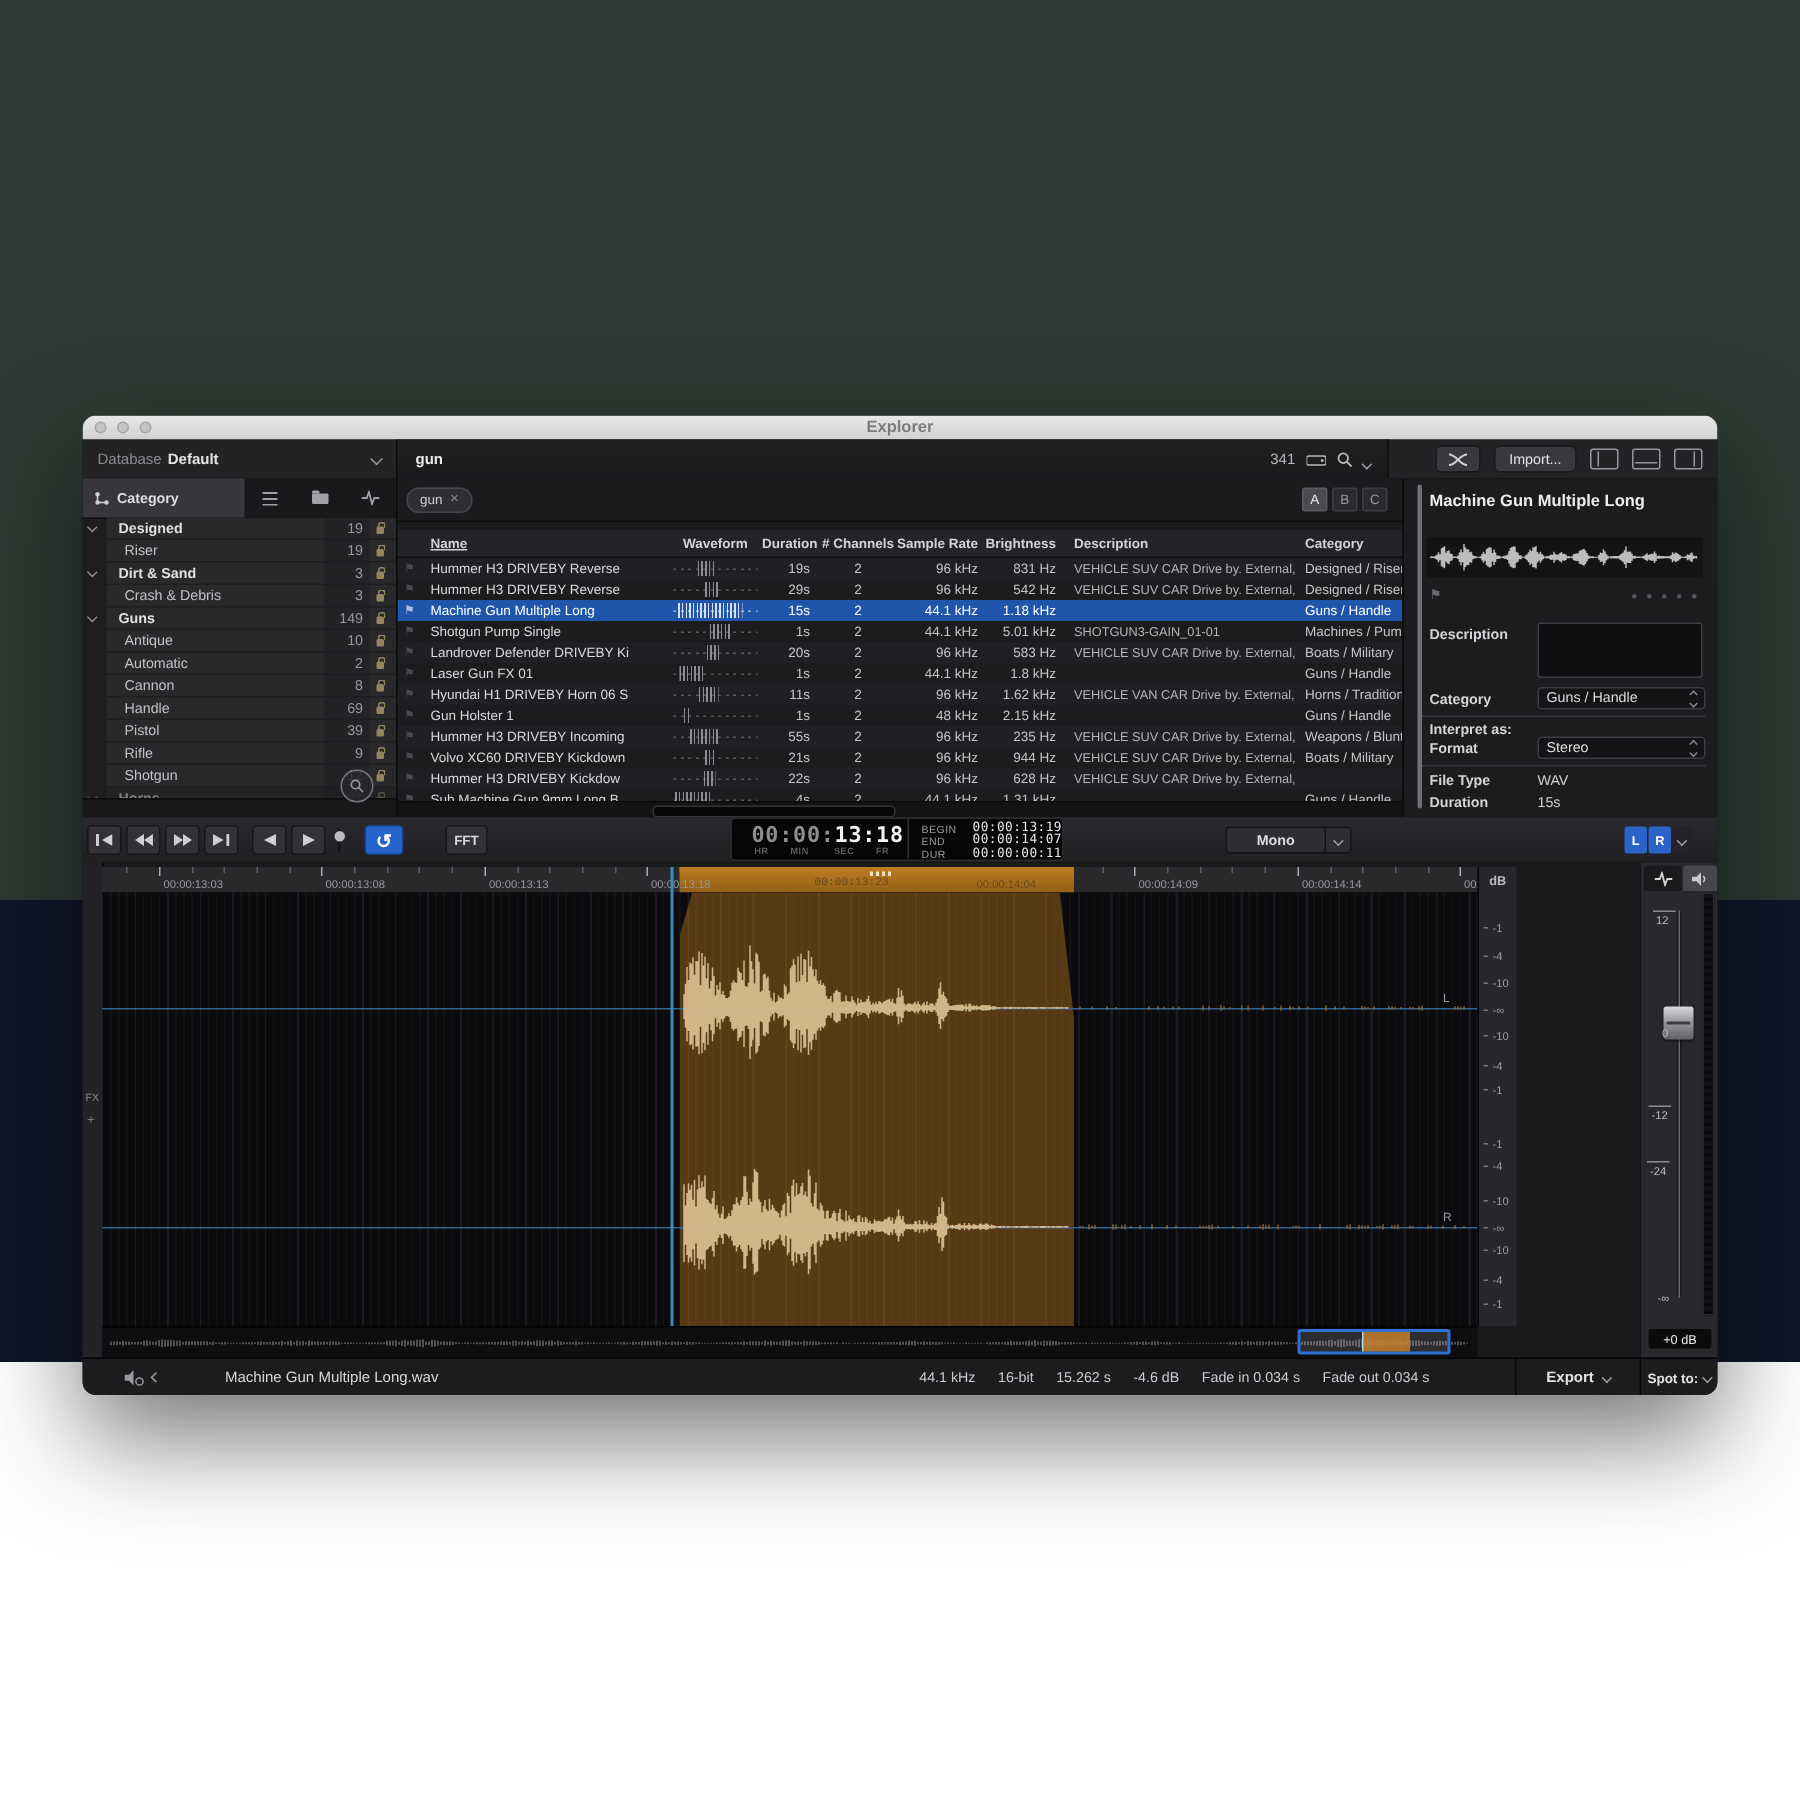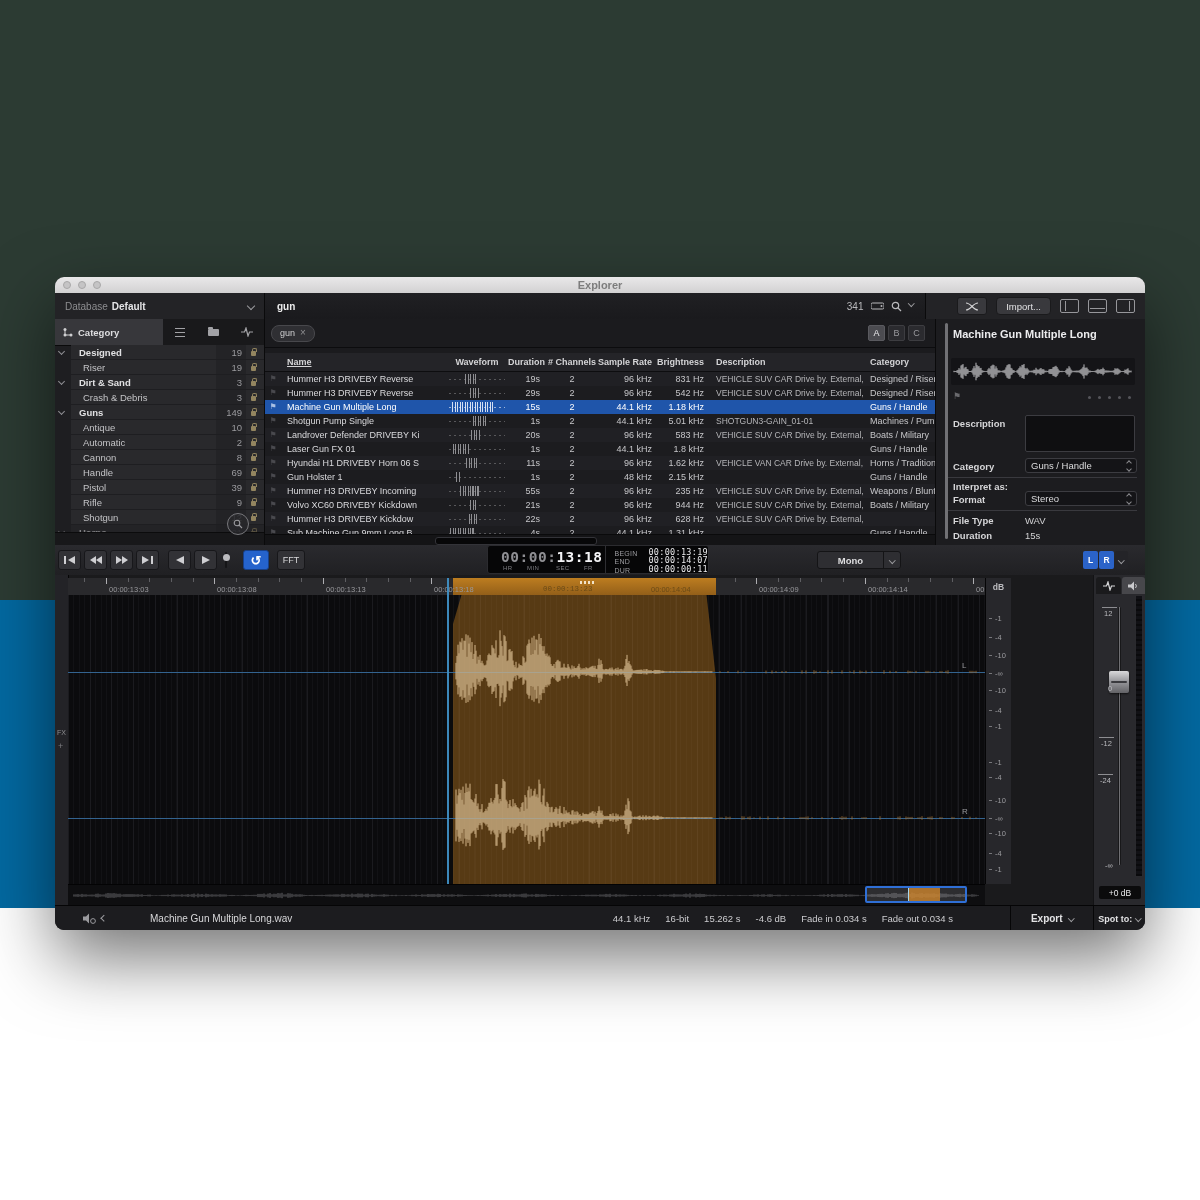--- a/index.html
+++ b/index.html
@@ -1,33 +1,33 @@
 <!DOCTYPE html>
 <html><head>
 <meta charset="utf-8">
 <style>
   html,body{margin:0;padding:0;width:1200px;height:1200px;overflow:hidden;
     font-family:"Liberation Sans",sans-serif;-webkit-font-smoothing:antialiased;}
-  #desktop{position:relative;width:1200px;height:908px;background:#0369a1;}
+  #desktop{position:relative;width:1200px;height:908px;background:#0f172a;}
   #desktop .desk-top{position:absolute;left:0;top:0;width:1200px;height:600px;background:#2c3b33;}
   #window{position:absolute;left:55px;top:277px;width:1090px;height:653px;background:#1d1d1f;
     border-radius:9px;overflow:hidden;box-shadow:0 28px 70px rgba(0,0,0,.55);font-size:10px;color:#c9c9c9;}
   
   #titlebar{position:absolute;left:0;top:0;right:0;height:16px;background:linear-gradient(#e9e8e9,#d2d1d2);}
   .lights{position:absolute;left:8px;top:4px;display:flex;gap:7px;}
   .light{width:8px;height:8px;border-radius:50%;background:#c5c4c5;border:1px solid #a8a7a8;box-sizing:border-box;}
   #titlebar .wtitle{text-align:center;line-height:16px;font-size:11px;color:#7d7d7d;font-weight:bold;}
   
   #toolbar{position:absolute;left:0;top:16px;right:0;height:26px;background:#232326;border-bottom:1px solid #09090a;display:flex;}
   .tb-db{width:210px;box-sizing:border-box;border-right:1px solid #0a0a0b;display:flex;align-items:center;padding:0 10px;gap:4px;}
   .tb-db .lab{color:#8d8d90;text-align:center;}.tb-db .val{color:#e4e4e6;font-weight:bold;}
   .tb-db .cv{margin-left:auto;}
   .tb-search{flex:1;background:linear-gradient(#202023,#1a1a1d);border-right:1px solid #0a0a0b;display:flex;align-items:center;padding:0 12px;}
   .tb-search .q{color:#ececec;font-weight:bold;}
-  .tb-search .right{margin-left:auto;display:flex;align-items:flex-start;gap:7px;color:#b9b9bc;}
+  .tb-search .right{margin-left:auto;display:flex;align-items:flex-end;gap:7px;color:#b9b9bc;}
   .tb-right{width:209px;display:flex;align-items:center;justify-content:flex-end;gap:9px;padding-right:10px;}
   .btn{background:#39393d;border:1px solid #1a1a1c;border-radius:3px;color:#e2e2e4;display:flex;align-items:center;justify-content:center;}
   .shufflebtn{width:28px;height:16px;}
   .importbtn{height:16px;padding:0 9px;font-size:9.5px;border-radius:4px;}
   .laybtn{width:17px;height:12px;border:1px solid #97979b;border-radius:2px;position:relative;background:transparent;}
   .laybtn i{position:absolute;background:#97979b;}
   .lay-l i{left:4px;top:1px;bottom:1px;width:1px;}
   .lay-b i{left:1px;right:1px;bottom:3px;height:1px;}
   .lay-r i{right:4px;top:1px;bottom:1px;width:1px;}
   
@@ -106,21 +106,21 @@
   .stepper{margin-left:auto;display:flex;flex-direction:column;gap:2px;align-items:center;}
   .stepper .cv{width:3px;height:3px;border-color:#8a8a8e;}
   .stepper .up{transform:rotate(-135deg);}
   .d-sep{position:absolute;left:12px;right:8px;height:1px;background:#39393e;}
   .d-val{position:absolute;left:89px;color:#d2d2d4;}
   
   #transport{position:absolute;left:0;top:268px;right:0;height:30px;background:linear-gradient(#2a2a2e,#202023);border-bottom:1px solid #060607;}
   .tbtn{position:absolute;top:5px;width:23px;height:20px;background:#323236;border:1px solid #17171a;border-radius:3px;box-sizing:border-box;display:flex;align-items:center;justify-content:center;}
   .tbtn svg{display:block;}
   .tbtn.loop{background:#2563cc;border-color:#174089;color:#fff;font-size:13px;font-weight:bold;width:26px;}
-  .tbtn.fft{width:28px;font-size:9px;font-weight:normal;color:#d7d7d9;}
+  .tbtn.fft{width:28px;font-size:9px;font-weight:bold;color:#d7d7d9;margin-left:20px;}
   .tslider{position:absolute;top:5px;width:12px;height:20px;display:flex;align-items:flex-start;justify-content:center;}
   .tslider::before{content:"";position:absolute;left:5px;top:2px;bottom:2px;width:2px;background:#151517;border-radius:1px;}
   .tslider i{position:relative;margin-top:4px;width:7px;height:7px;border-radius:50%;background:#bcbcc0;}
   .timepanel{position:absolute;left:432px;top:0px;width:222px;height:29px;background:#060607;border:1px solid #2b2b2f;border-radius:3px;box-sizing:border-box;display:flex;}
   .bigtime{position:relative;width:115px;padding-left:13px;}
   .bigtime .digits{position:absolute;top:3px;left:13px;font-size:14.5px;font-weight:bold;letter-spacing:.5px;font-family:"DejaVu Sans Mono",monospace;}
   .bigtime .dim{color:#8f8f93;}.bigtime .bright{color:#f4f4f6;}
   .bigtime .units{position:absolute;top:19px;left:13px;right:0;font-size:6px;color:#7e7e82;letter-spacing:.4px;}
   .bigtime .units span{position:absolute;}
   .bed{border-left:1px solid #2e2e32;flex:1;padding:2px 0 0 8px;}

